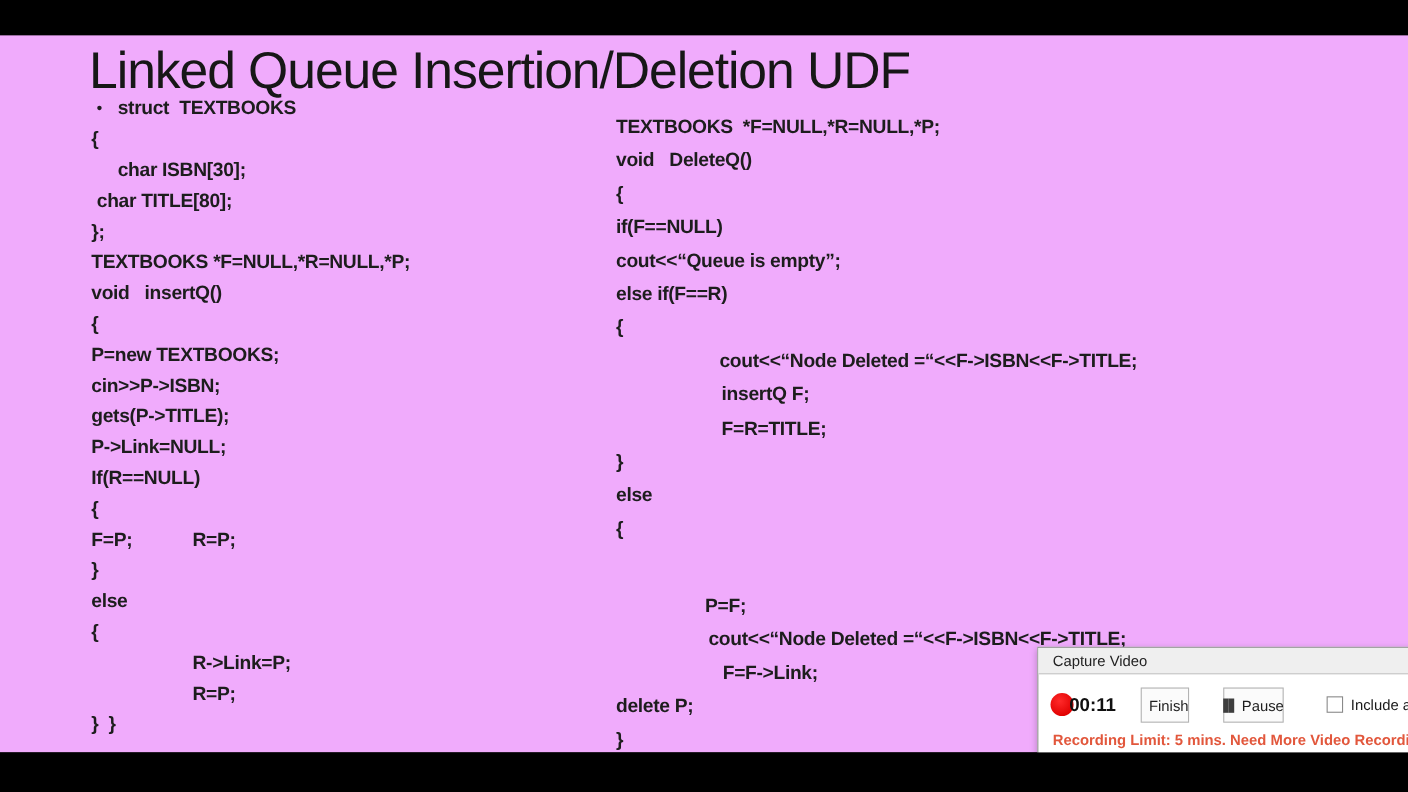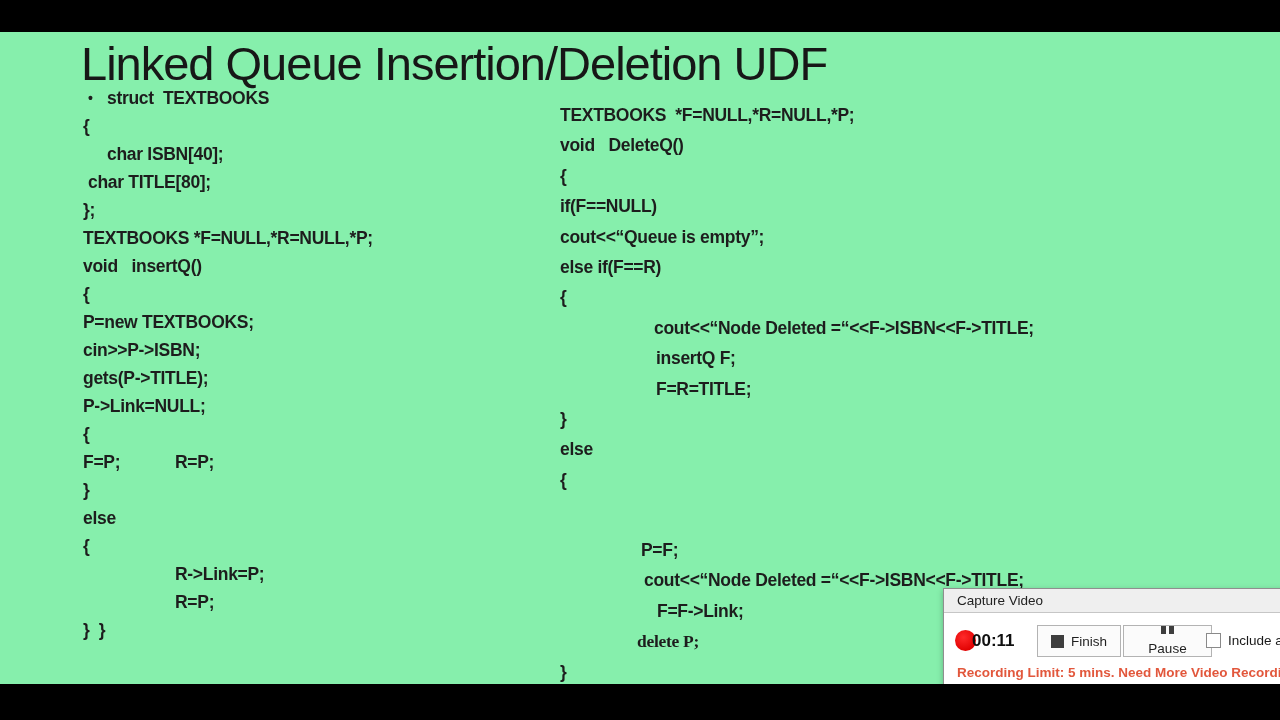--- a/index.html
+++ b/index.html
@@ -1,20 +1,20 @@
 <!DOCTYPE html>
 <html><head>
 <meta charset="utf-8">
 <style>
   html,body{margin:0;padding:0;}
   body{
     width:1280px;height:720px;overflow:hidden;position:relative;
     background:#000;font-family:"Liberation Sans",sans-serif;
   }
-  .slide{position:absolute;left:0;top:32px;width:1280px;height:652px;background:#86efac;}
+  .slide{position:absolute;left:0;top:32px;width:1280px;height:652px;background:#f0abfc;}
   .letterbox{position:absolute;left:0;width:1280px;background:#000;z-index:50;}
   .letterbox.top{top:0;height:32px;}
   .letterbox.bottom{top:684px;height:36px;}
 
   .title{
     position:absolute;left:81px;top:4px;
     font-size:47px;font-weight:300;letter-spacing:-1px;color:#171717;
     white-space:nowrap;
   }
 
@@ -24,21 +24,21 @@
   }
   .lcol{left:83px;top:52px;}
   .lcol .cl{height:28px;line-height:28px;}
   .rcol{left:560px;top:68px;}
   .rcol .cl{height:30.4px;line-height:30.4px;}
   .bullet{
     display:inline-block;width:19px;padding-left:5px;font-size:14px;
     vertical-align:top;
   }
   
-  .ml5{margin-left:5px;}  .ml24{margin-left:24px;} .ml77{margin-left:77px;font-family:Liberation Serif, serif;}
+  .ml5{margin-left:5px;}  .ml24{margin-left:24px;} .ml77{}
   .ml81{margin-left:81px;margin-top:40px;}.ml84{margin-left:84px;} .ml92{margin-left:92px;}
   .ml94{margin-left:94px;}.ml96{margin-left:96px;} .ml97{margin-left:97px;}
 
   
   .capdlg{
     position:absolute;left:943px;top:556px;width:346px;height:126px;
     background:#ffffff;border:1px solid #8f8f8f;box-sizing:border-box;
     box-shadow:0 2px 6px rgba(0,0,0,0.25);z-index:5;
   }
   .capdlg .titlebar{
@@ -56,22 +56,22 @@
   .timer{
     position:absolute;left:28px;top:41px;height:21px;line-height:21px;
     font-size:17px;font-weight:700;color:#101010;
   }
   .capbtn{
     position:absolute;top:36px;height:32px;box-sizing:border-box;
     background:#fbfbfb;border:1px solid #b3b3b3;
     display:flex;align-items:center;justify-content:center;gap:7px;
     font-size:13.5px;color:#1f1f1f;cursor:default;
   }
-  .btn-finish{left:93px;width:84px;}
-  .btn-pause{left:179px;width:89px;flex-direction:column;}
+  .btn-finish{left:93px;width:44px;}
+  .btn-pause{left:168px;width:55px;}
   .stop-sq{display:inline-block;width:13px;height:13px;background:#3e3e3e;}
   .pause-bars{
     display:inline-block;width:3px;height:13px;box-sizing:content-box;
     border-left:5px solid #3e3e3e;border-right:5px solid #3e3e3e;
   }
   .chk{
     position:absolute;left:262px;top:44px;width:15px;height:15px;
     background:#fff;border:1px solid #8a8a8a;box-sizing:border-box;
   }
   .chklbl{
@@ -86,30 +86,31 @@
 </head>
 <body>
 
 <div class="slide">
 
   <div class="title">Linked Queue Insertion/Deletion UDF</div>
 
   <div class="codecol lcol">
     <div class="cl"><span class="bullet">•</span><span>struct  TEXTBOOKS</span></div>
     <div class="cl">{</div>
-    <div class="cl ml24">char ISBN[40];</div>
+    <div class="cl ml24">char ISBN[30];</div>
     <div class="cl ml5">char TITLE[80];</div>
     <div class="cl">};</div>
     <div class="cl">TEXTBOOKS *F=NULL,*R=NULL,*P;</div>
     <div class="cl">void   insertQ()</div>
     <div class="cl">{</div>
     <div class="cl">P=new TEXTBOOKS;</div>
     <div class="cl">cin&gt;&gt;P-&gt;ISBN;</div>
     <div class="cl">gets(P-&gt;TITLE);</div>
     <div class="cl">P-&gt;Link=NULL;</div>
+    <div class="cl">If(R==NULL)</div>
     <div class="cl">{</div>
     <div class="cl">F=P;            R=P;</div>
     <div class="cl">}</div>
     <div class="cl">else</div>
     <div class="cl">{</div>
     <div class="cl ml92">R-&gt;Link=P;</div>
     <div class="cl ml92">R=P;</div>
     <div class="cl">}  }</div>
   </div>
 

